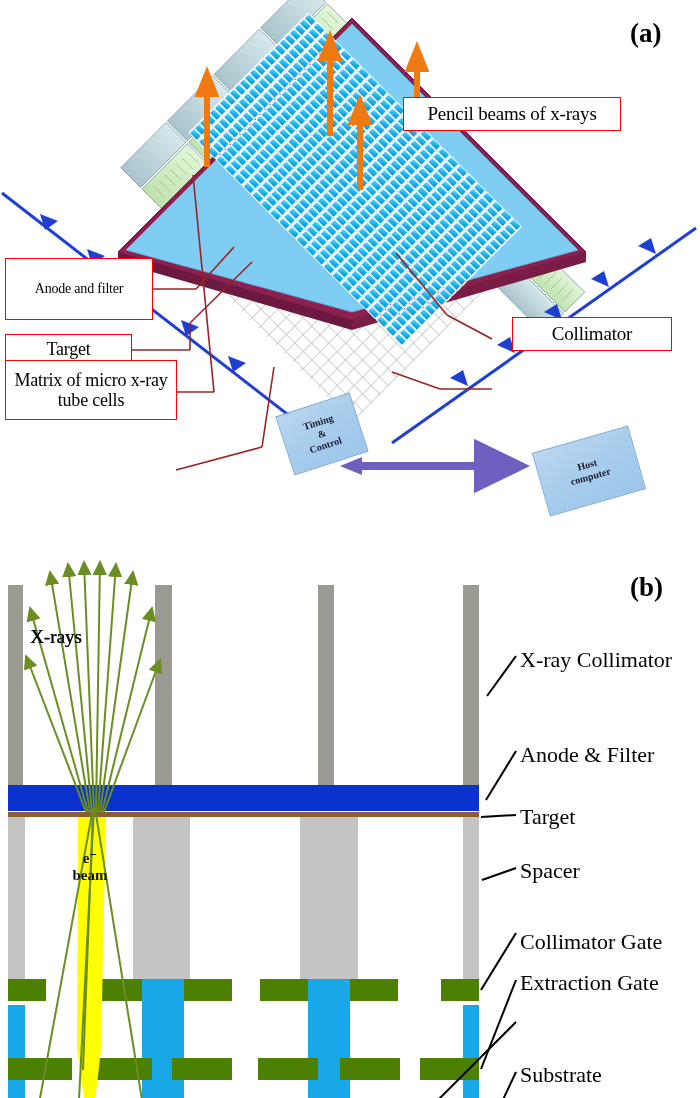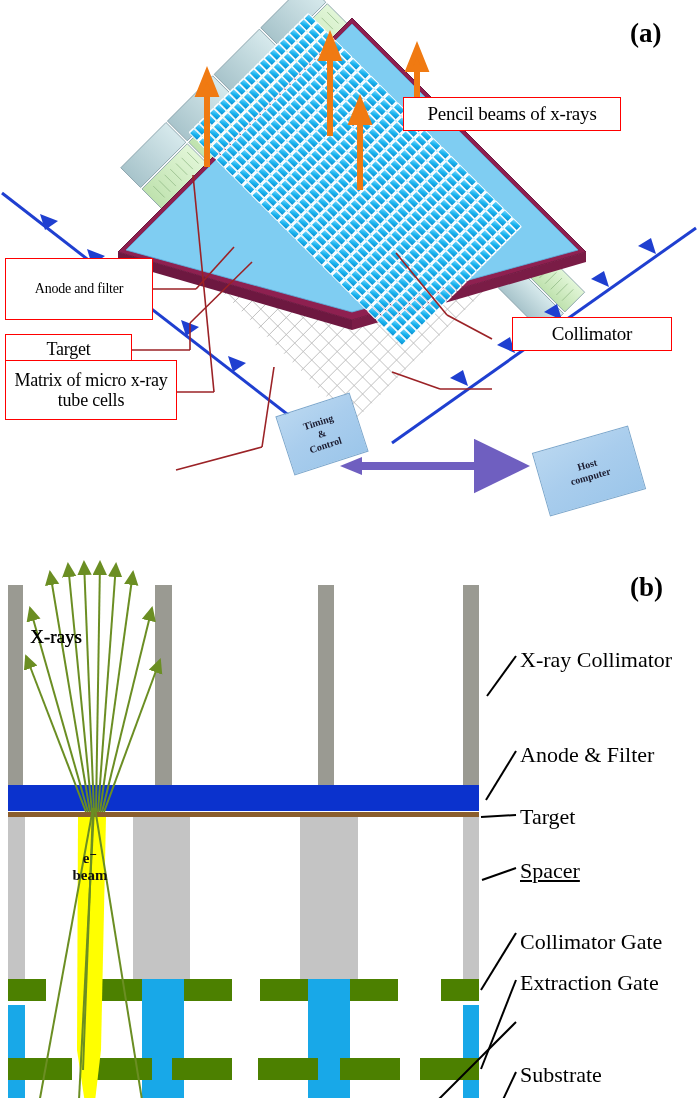--- a/index.html
+++ b/index.html
@@ -986,21 +986,21 @@
   <div class="ebeam-lbl" style="left:62px;top:300px;width:56px;">
     <div>e⁻</div>
     <div>beam</div>
   </div>
 
   <div class="panel-letter" style="left:630px;top:22px;">(b)</div>
 
   <div class="blabel" style="left:520px;top:97px;">X-ray Collimator</div>
   <div class="blabel" style="left:520px;top:192px;">Anode &amp; Filter</div>
   <div class="blabel" style="left:520px;top:254px;">Target</div>
-  <div class="blabel" style="left:520px;top:308px;text-decoration:underline;">Spacer</div>
+  <div class="blabel" style="left:520px;top:308px;">Spacer</div>
   <div class="blabel" style="left:520px;top:372px;margin-top:7px;">Collimator Gate</div>
   <div class="blabel" style="left:520px;top:420px;">Extraction Gate</div>
   <div class="blabel" style="left:520px;top:512px;">Substrate</div>
 
   <svg class="layer" width="700" height="548" viewBox="0 0 700 548">
     <g stroke="#000000" stroke-width="2" fill="none">
       <line x1="516" y1="106" x2="487" y2="146"></line>
       <line x1="516" y1="201" x2="486" y2="250"></line>
       <line x1="516" y1="265" x2="481" y2="267"></line>
       <line x1="516" y1="318" x2="482" y2="330"></line>

